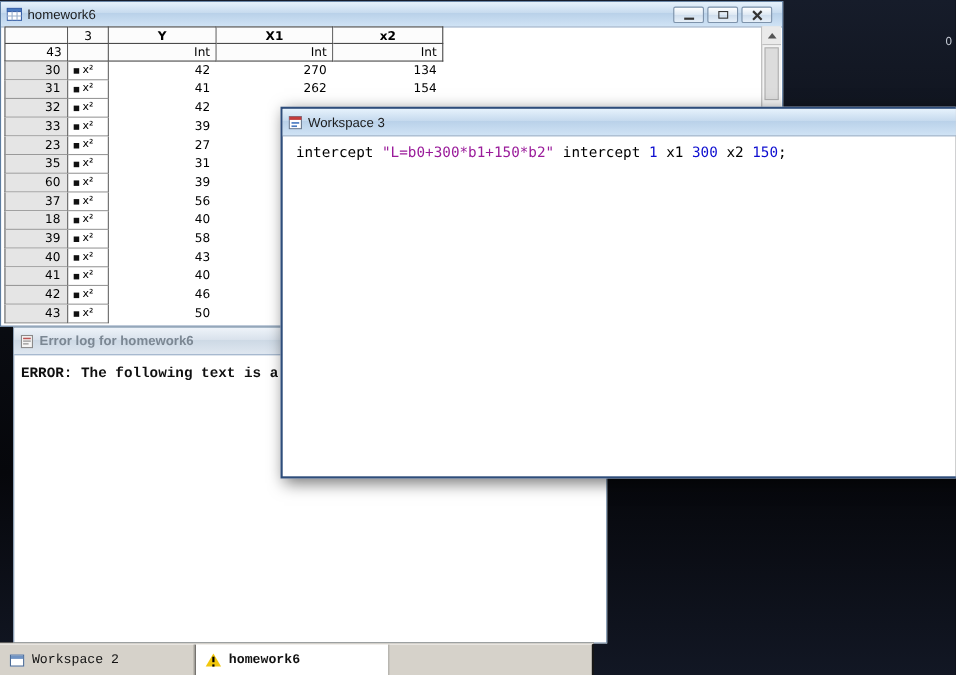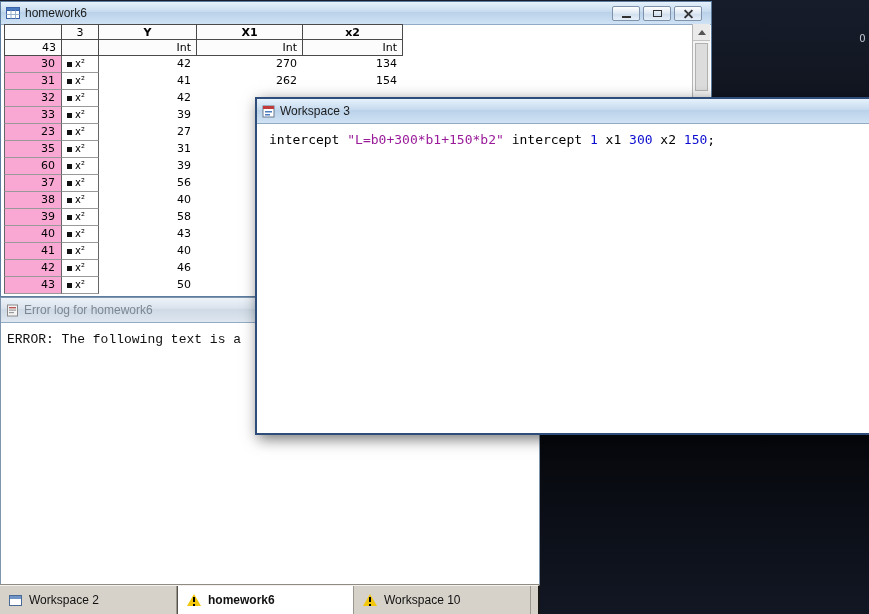--- a/index.html
+++ b/index.html
@@ -41,36 +41,36 @@
   .trow{display:flex;}
   .cell{box-sizing:border-box;height:17px;line-height:16px;overflow:hidden;white-space:nowrap;}
   .hrow .cell{height:16px;line-height:15px;background:#fcfcfc;text-align:center;
     border-right:1px solid #4a4a4a;border-bottom:1px solid #4a4a4a;}
   .hrow .cell:first-child{border-left:1px solid #4a4a4a;}
   .hrow1 .cell{border-top:1px solid #4a4a4a;}
   .c0{width:58px;} .c1{width:37px;} .c2{width:98px;} .c3{width:106px;} .c4{width:100px;}
   .hname{font-weight:bold;}
   .htype,.hcount{text-align:right !important;padding-right:5px;}
   .rn{width:58px;border-left:1px solid #666;border-right:1px solid #666;border-bottom:1px solid #999;
-    text-align:right;padding-right:6px;background:#f9a8d4;}
+    text-align:right;padding-right:6px;background:#e5e5e5;}
   .mark{width:37px;border-right:1px solid #666;border-bottom:1px solid #999;
     display:flex;align-items:center;padding-left:5px;gap:3px;}
   .sq{width:5px;height:5px;background:#111;display:inline-block;flex:none;}
   .mlbl{font-size:10px;}
   .val{width:98px;text-align:right;padding-right:6px;}
   .wx1{width:106px;} .wx2{width:100px;}
 
   
   .vscroll{position:absolute;right:1px;top:22px;bottom:1px;width:17px;background:#f3f3f3;border-left:1px solid #b5b5b5;}
   .sbtn{height:16px;background:#eaeaea;border-bottom:1px solid #c0c0c0;display:flex;align-items:center;justify-content:center;}
   .tri-up{width:0;height:0;border-left:4px solid transparent;border-right:4px solid transparent;border-bottom:5px solid #555;}
   .sthumb{margin:2px 2px;height:46px;background:#dcdcdc;border:1px solid #b0b0b0;}
 
   
-  #err-win{left:0;top:297px;width:540px;height:288px;border:1px solid #7e95ad;z-index:2;}
+  #err-win{left:12px;top:297px;width:540px;height:288px;border:1px solid #7e95ad;z-index:2;font-weight:bold;}
   #err-win .titlebar{height:24px;}
   .errtext{font-family:"Liberation Mono","DejaVu Sans Mono",monospace;font-size:13px;color:#101010;
     padding:9px 6px;white-space:pre;}
 
   
   #ws-win{left:255px;top:97px;width:731px;height:338px;border:2px solid #2e4d7b;z-index:3;
     box-shadow:3px 4px 14px rgba(0,0,0,.55);}
   #ws-win .titlebar{height:24px;}
   .codearea{padding:8px 4px 0 12px;font-family:"DejaVu Sans Mono","Liberation Mono",monospace;
     font-size:13px;line-height:16px;color:#000;}
@@ -81,21 +81,21 @@
   .tok.plain{color:#000;}
   .caret{display:inline-block;width:1px;height:12px;background:#000;vertical-align:-1px;}
 
   
   #taskbar{position:absolute;left:0;top:585px;width:540px;height:29px;background:#d6d2ca;
     border-top:1px solid #f4f2ee;box-shadow:0 -1px 0 #8f8b83;z-index:4;display:flex;
     border-right:2px solid #161616;box-sizing:border-box;align-items:stretch;}
   .tab{display:flex;align-items:center;gap:7px;padding:0 9px;width:177px;box-sizing:border-box;
     border-right:1px solid #9b978f;font-size:12px;color:#111;}
   .tab.active{background:#fff;font-weight:bold;border-left:1px solid #55524c;}
-  .tlabel{white-space:nowrap;overflow:hidden;}
+  .tlabel{white-space:nowrap;overflow:hidden;font-family:Liberation Mono, monospace;}
   .ticon.warning{position:relative;width:0;height:0;flex:none;
     border-left:7px solid transparent;border-right:7px solid transparent;border-bottom:12px solid #f2c70c;}
   .ticon.warning::after{content:"";position:absolute;left:-1px;top:3px;width:2px;height:5px;background:#000;}
   .ticon.warning::before{content:"";position:absolute;left:-1px;top:9.5px;width:2px;height:2px;background:#000;}
   .ticon.window{width:13px;height:11px;border:1px solid #4a6a96;background:#fff;box-sizing:border-box;
     position:relative;flex:none;}
   .ticon.window::before{content:"";position:absolute;left:0;top:0;right:0;height:3px;background:#6f93c4;}
 </style>
 </head>
 <body>
@@ -226,21 +226,21 @@
             <div class="cell rn">37</div>
             <div class="cell mark">
               <span class="sq"></span>
               <span class="mlbl">x²</span>
             </div>
             <div class="cell val">56</div>
             <div class="cell val wx1"></div>
             <div class="cell val wx2"></div>
           </div>
           <div class="trow">
-            <div class="cell rn">38</div>
+            <div class="cell rn">18</div>
             <div class="cell mark">
               <span class="sq"></span>
               <span class="mlbl">x²</span>
             </div>
             <div class="cell val">40</div>
             <div class="cell val wx1"></div>
             <div class="cell val wx2"></div>
           </div>
           <div class="trow">
             <div class="cell rn">39</div>
@@ -337,19 +337,15 @@
 
   <div id="taskbar">
       <div class="tab">
         <span class="ticon window"></span>
         <span class="tlabel">Workspace 2</span>
       </div>
       <div class="tab active">
         <span class="ticon warning"></span>
         <span class="tlabel">homework6</span>
       </div>
-      <div class="tab">
-        <span class="ticon warning"></span>
-        <span class="tlabel">Workspace 10</span>
-      </div>
     </div>
 
 </div>
 
 </body></html>

